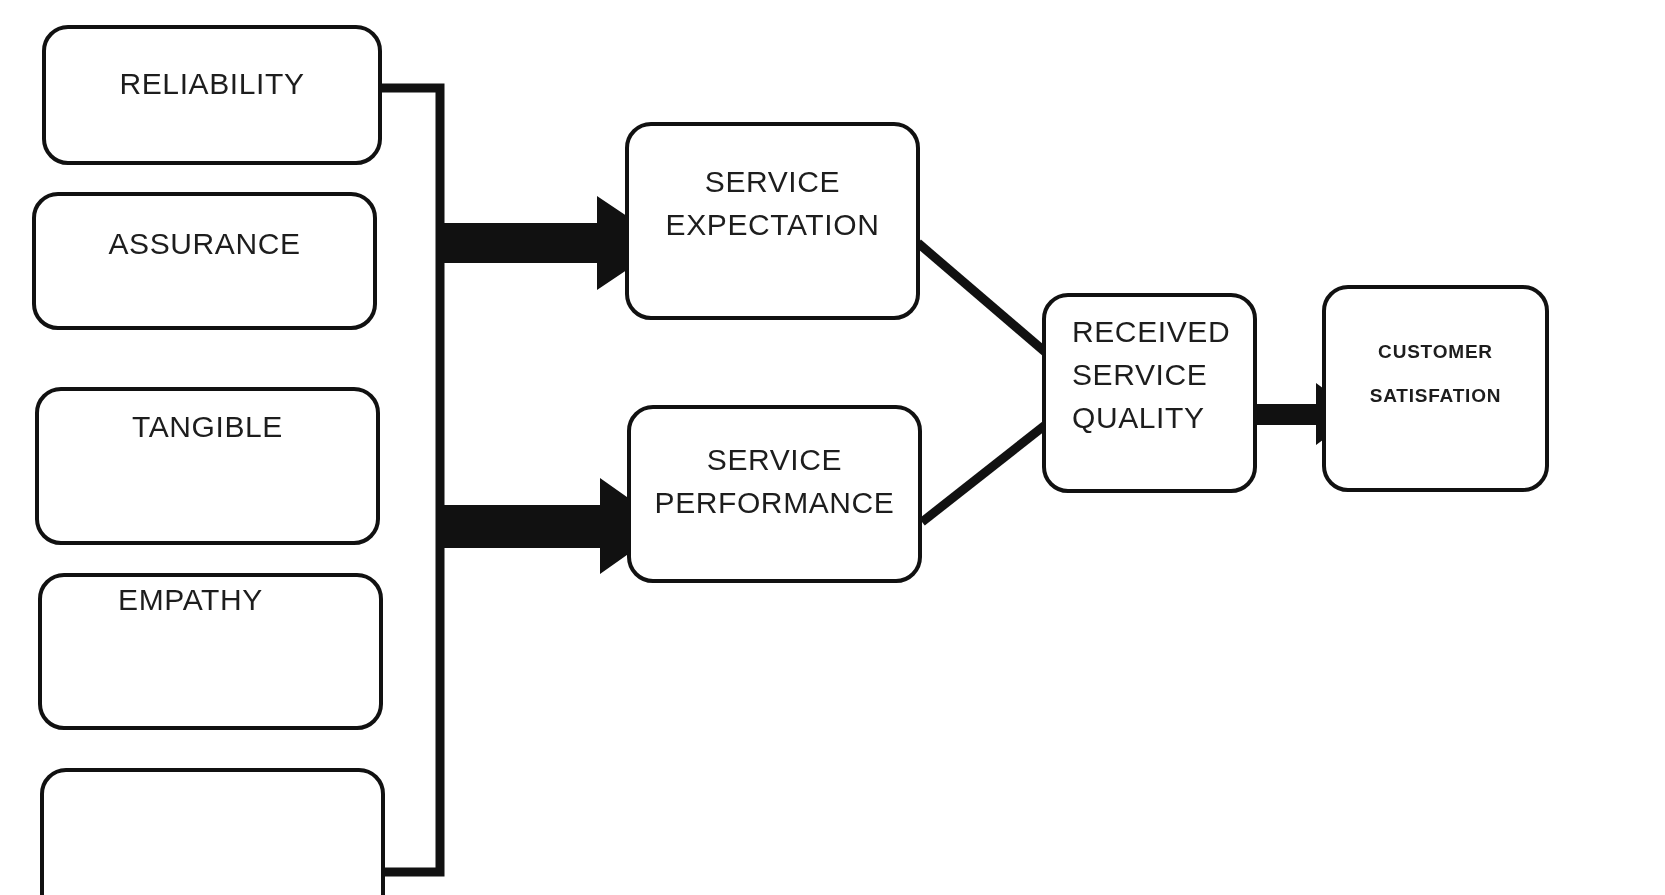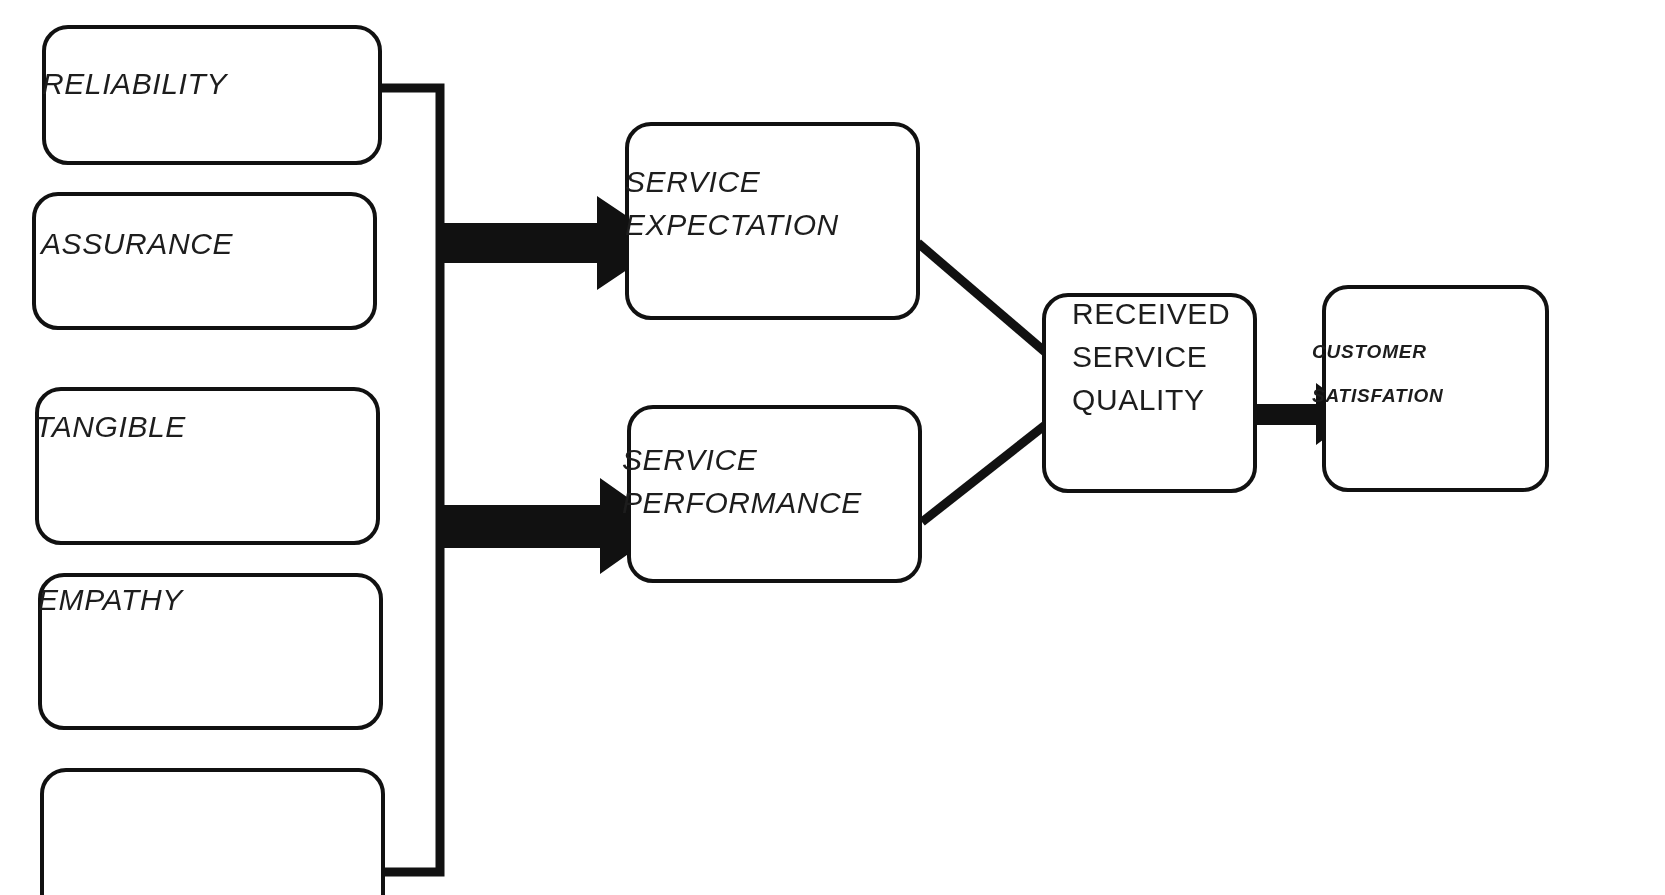--- a/index.html
+++ b/index.html
@@ -34,21 +34,21 @@
     position: absolute;
     box-sizing: border-box;
     color: #1d1d1d;
     font-family: "Liberation Sans", sans-serif;
     font-size: 30px;
     letter-spacing: 0.6px;
     line-height: 43px;
     white-space: pre-line;
     pointer-events: none;
   }
-  .label-center { text-align: left; font-style: italic; }
+  .label-center { text-align: center; }
   .label-left   { text-align: left;   }
   .label-bold   { font-weight: bold; font-size: 19px; letter-spacing: 0.8px; line-height: 44px; }
 </style>
 </head>
 <body>
 
 <div id="canvas">
 
   <svg id="diagram-svg" viewBox="0 0 1665 895">
 
@@ -77,40 +77,40 @@
     <g>
       <path d="M 1257 404 L 1316 404 L 1316 383 L 1358 414 L 1316 445 L 1316 425 L 1257 425 Z" fill="#111111" stroke="none"></path>
     </g>
 
   </svg>
 
   <div class="node-box" style="left:42px; top:25px; width:340px; height:140px;"></div>
   <div class="node-label label-center" style="left:42px; top:62px; width:340px;">RELIABILITY</div>
 
   <div class="node-box" style="left:32px; top:192px; width:345px; height:138px;"></div>
-  <div class="node-label label-center" style="left:32px; top:222px; width:345px;margin-left:9px;">ASSURANCE</div>
+  <div class="node-label label-center" style="left:32px; top:222px; width:345px;">ASSURANCE</div>
 
   <div class="node-box" style="left:35px; top:387px; width:345px; height:158px;"></div>
   <div class="node-label label-center" style="left:35px; top:405px; width:345px;">TANGIBLE</div>
 
   <div class="node-box" style="left:38px; top:573px; width:345px; height:157px;"></div>
   <div class="node-label label-center" style="left:38px; top:578px; width:305px;">EMPATHY</div>
 
   <div class="node-box" style="left:40px; top:768px; width:345px; height:160px;"></div>
 
   <div class="node-box" style="left:625px; top:122px; width:295px; height:198px;"></div>
   <div class="node-label label-center" style="left:625px; top:160px; width:295px;">SERVICE
 EXPECTATION</div>
 
   <div class="node-box" style="left:627px; top:405px; width:295px; height:178px;"></div>
   <div class="node-label label-center" style="left:622px; top:438px; width:305px;">SERVICE
 PERFORMANCE</div>
 
   <div class="node-box" style="left:1042px; top:293px; width:215px; height:200px;"></div>
-  <div class="node-label label-left" style="left:1072px; top:292px; width:200px;">RECEIVED
+  <div class="node-label label-left" style="left:1072px; top:310px; width:200px;">RECEIVED
 SERVICE
 QUALITY</div>
 
   <div class="node-box" style="left:1322px; top:285px; width:227px; height:207px;"></div>
   <div class="node-label label-center label-bold" style="left:1312px; top:330px; width:247px;">CUSTOMER
 SATISFATION</div>
 
 </div>
 
 </body></html>

